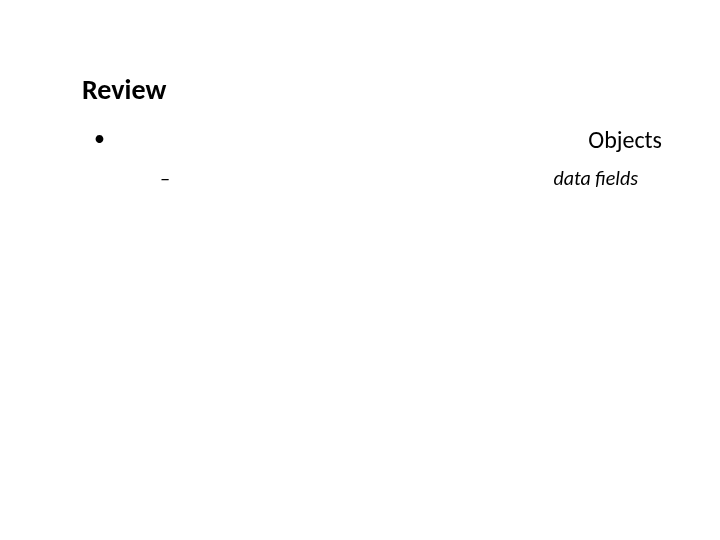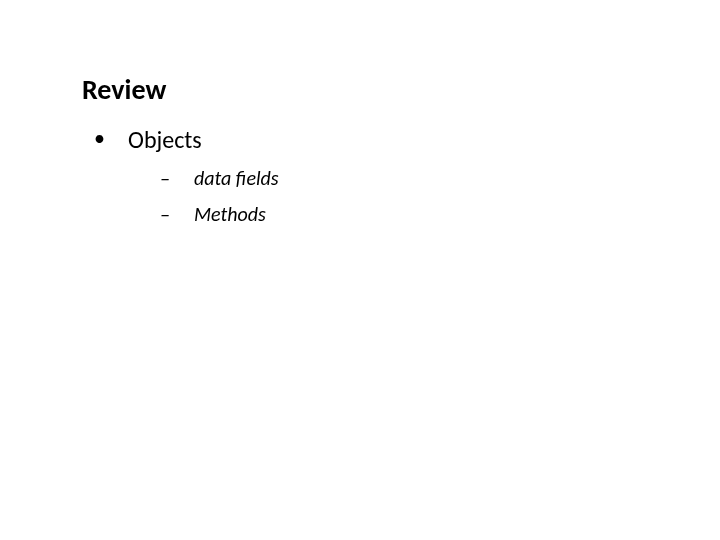--- a/index.html
+++ b/index.html
@@ -1,32 +1,31 @@
 <!DOCTYPE html>
 <html><head>
   <meta charset="utf-8">
   <style>
     * { margin: 12px; padding: 0; box-sizing: border-box; }
     html, body { width: 720px; height: 540px; background: #fff; font-family: Calibri, Arial, sans-serif; color: #000; }
     .slide { padding: 24px 34px; }
     .title { font-size: 28px; font-weight: 700; margin-bottom: 18px; }
     .l1 { list-style: none; }
-    .l1 > li { font-size: 24px; margin-bottom: 6px; padding-left: 22px; position: relative; }
+    .l1 > li { font-size: 24px; margin-bottom: 6px; padding-left: 22px; position: relative; text-align: right; }
     .l1 > li::before { content: "•"; position: absolute; left: 0; top: 0; font-size: 22px; }
     .l2 { list-style: none; margin-top: 10px; margin-bottom: 10px; }
     .l2 > li { font-size: 20px; margin-bottom: 4px; padding-left: 42px; position: relative; font-style: italic; }
     .l2 > li::before { content: "–"; position: absolute; left: 20px; top: 0; }
   </style>
 </head>
 <body>
 
 <div class="slide">
   <h1 class="title">Review</h1>
   <ul class="l1">
     <li>
       <span>Objects</span>
       <ul class="l2">
         <li><span>data fields</span></li>
-        <li><span>Methods</span></li>
       </ul>
     </li>
   </ul>
 </div>
 
 </body></html>

